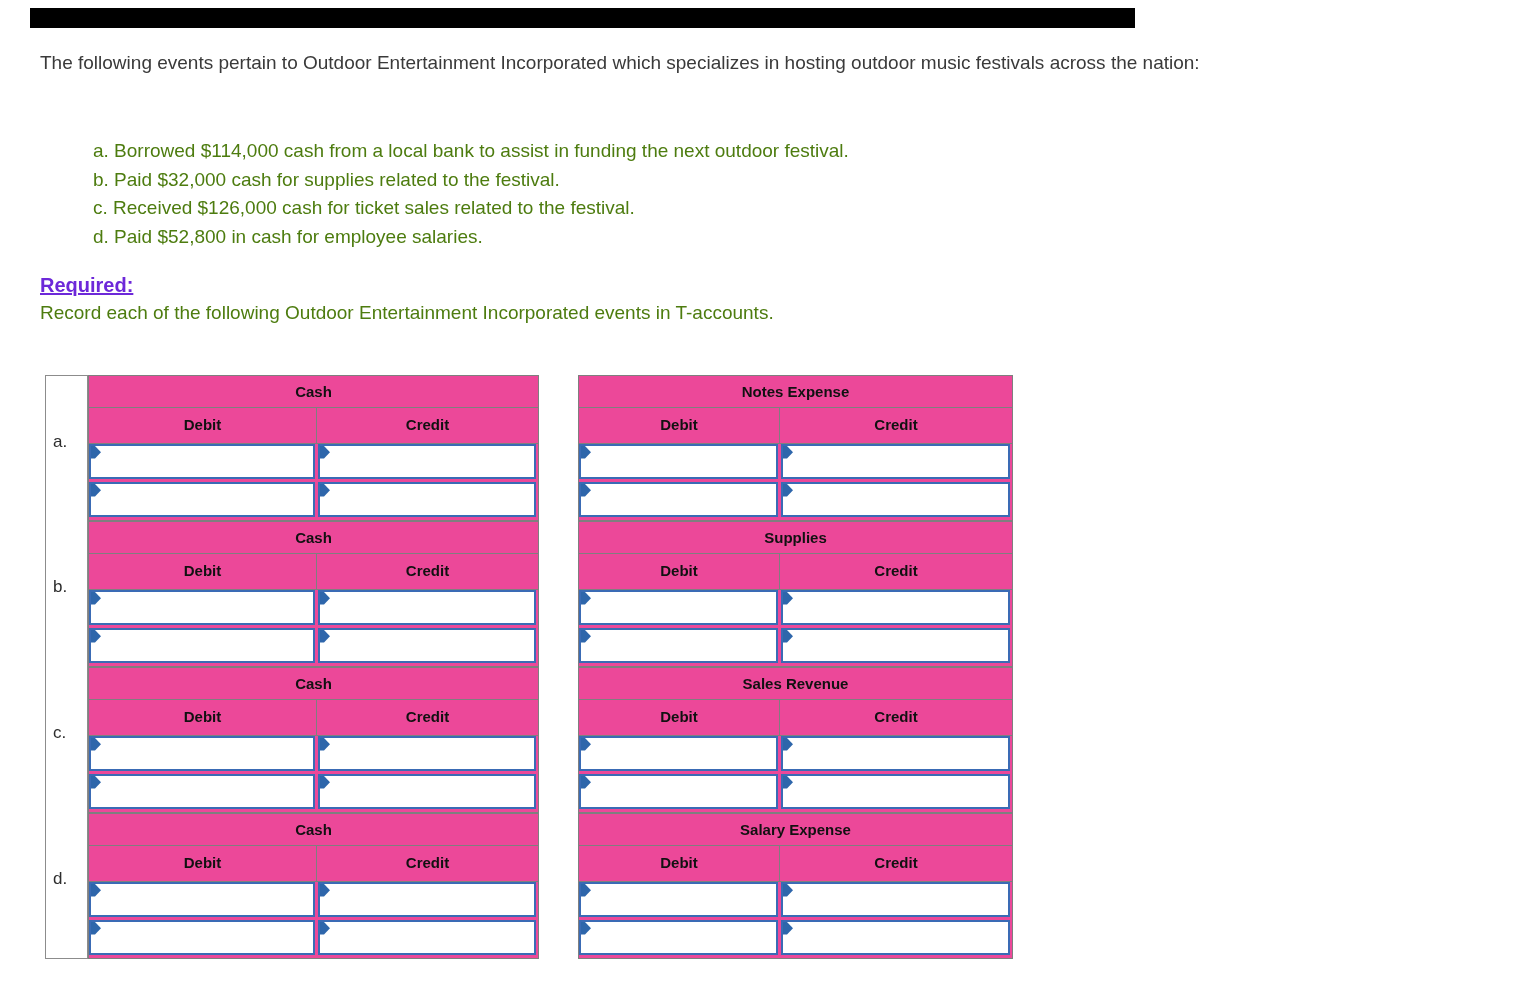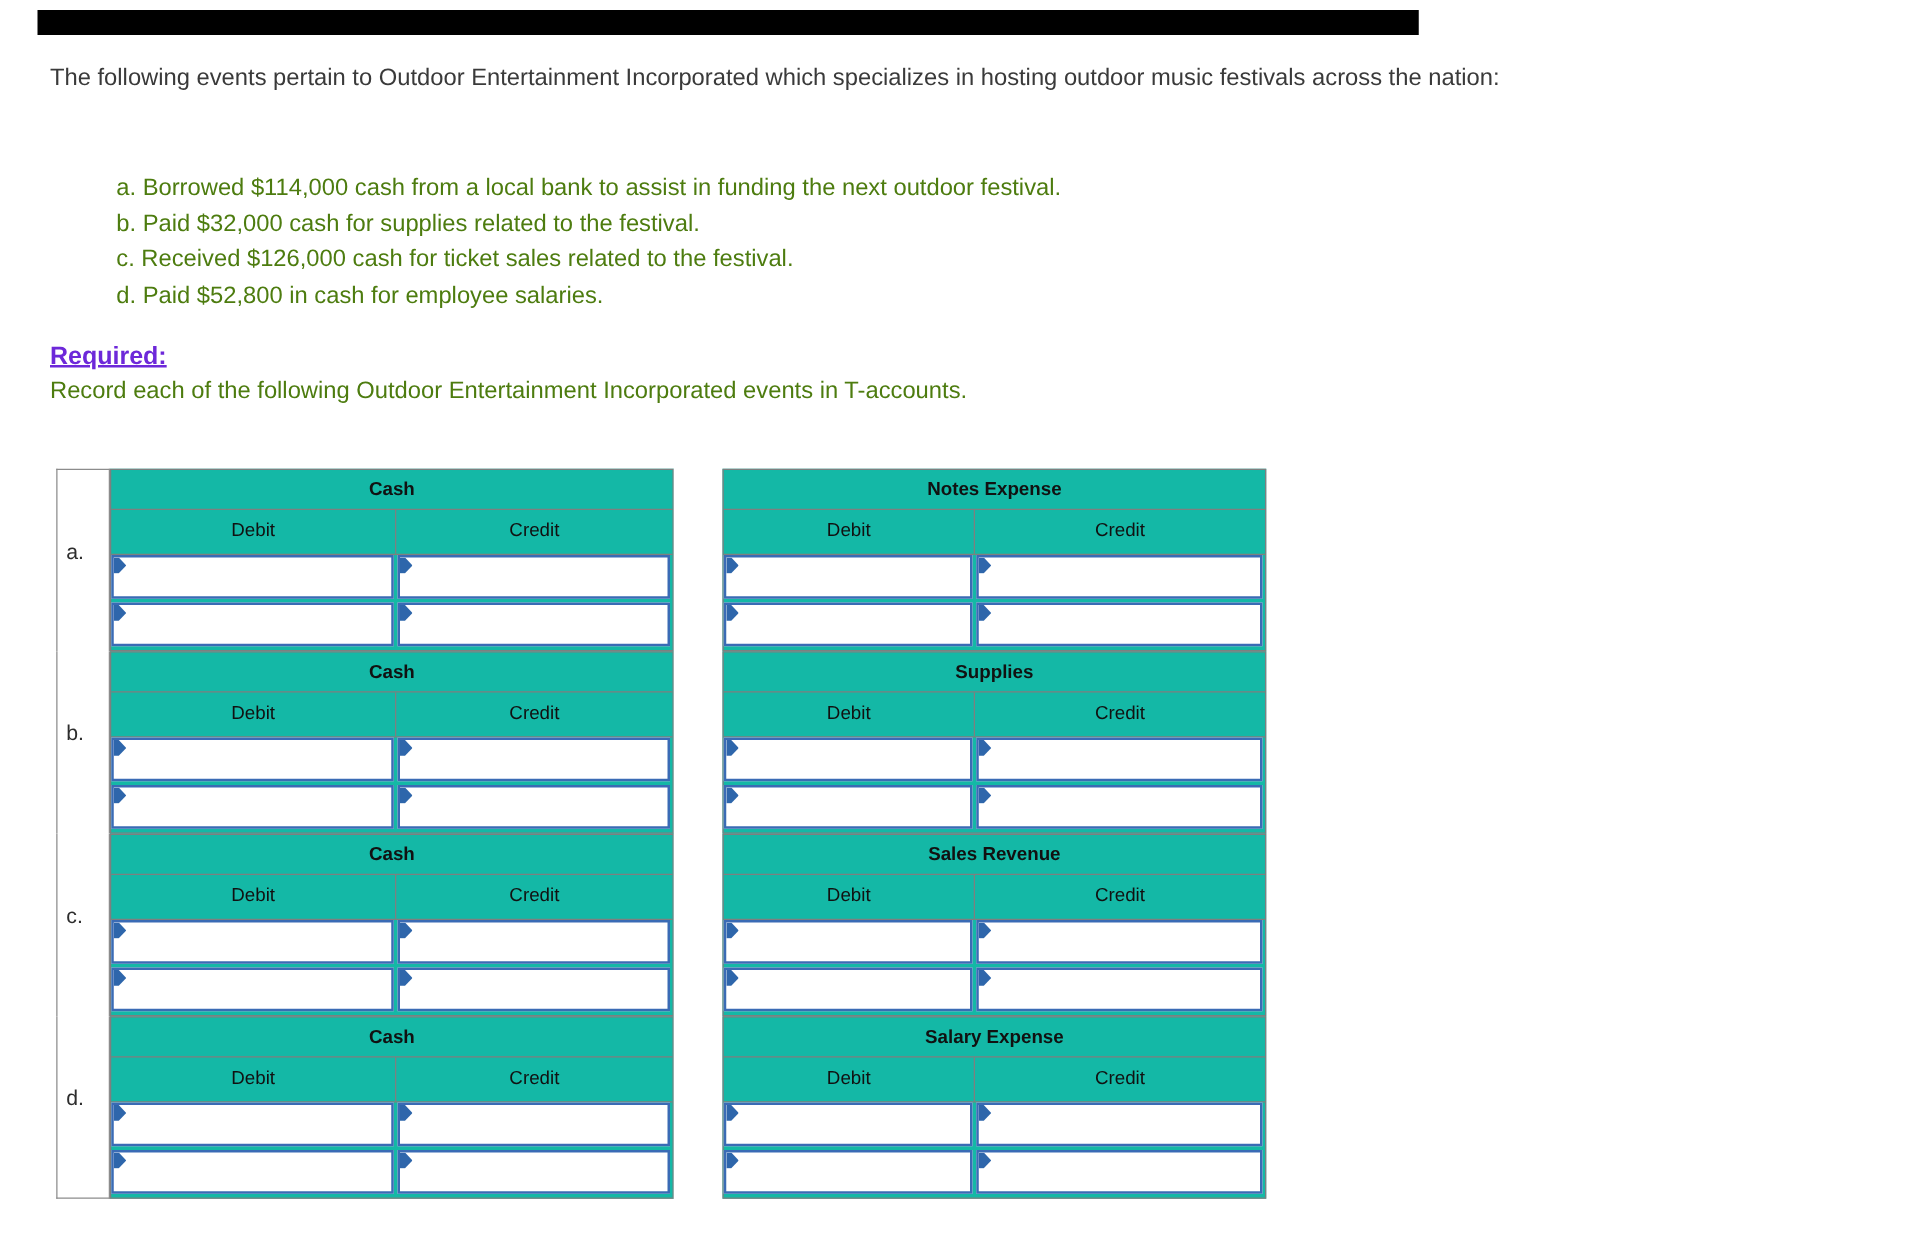--- a/index.html
+++ b/index.html
@@ -22,29 +22,29 @@
 
   .t-grid { position:absolute; left:45px; top:375px; }
   .t-row { display:flex; align-items:stretch; height:146px; }
 
   .row-label { width:43px; background:#ffffff; border:1px solid #8c8c8c; border-bottom:none;
                padding:56px 0 0 7px; font-size:17px; color:#2d2d2d; }
   .t-row:last-child .row-label { border-bottom:1px solid #8c8c8c; }
   .t-row + .t-row .row-label { border-top:none; }
   .t-row:first-child .row-label { border-top:1px solid #8c8c8c; }
 
-  .taccount { background:#14b8a6; border:1px solid #7f7f7f; height:146px; }
+  .taccount { background:#ec4899; border:1px solid #7f7f7f; height:146px; }
   .taccount.left  { width:451px; }
   .taccount.right { width:435px; }
   .t-gap { width:39px; background:#ffffff; }
 
   .acct-title { height:32px; border-bottom:1px solid #7f7f7f; text-align:center;
                 font-size:15px; font-weight:bold; color:#111111; padding-top:7px; }
   .dc-row { display:flex; height:36px; border-bottom:1px solid #7f7f7f; }
-  .dc-cell { font-size:15px; font-weight:normal; color:#111111; text-align:center;
+  .dc-cell { font-size:15px; font-weight:bold; color:#111111; text-align:center;
              line-height:34px; }
   .left  .dc-cell.debit { width:227px; }
   .right .dc-cell.debit { width:200px; }
   .dc-cell.credit { flex:1; border-left:1px solid #7f7f7f; }
 
   .input-grid { display:grid; height:76px; grid-gap:3px; padding:0 2px 3px 0; }
   .left  .input-grid { grid-template-columns:226px 1fr; }
   .right .input-grid { grid-template-columns:199px 1fr; }
   .amt-cell { position:relative; background:#ffffff; border:2px solid #3a6bb5;
               font-size:14px; color:#222; padding:2px 4px 0 14px; }

